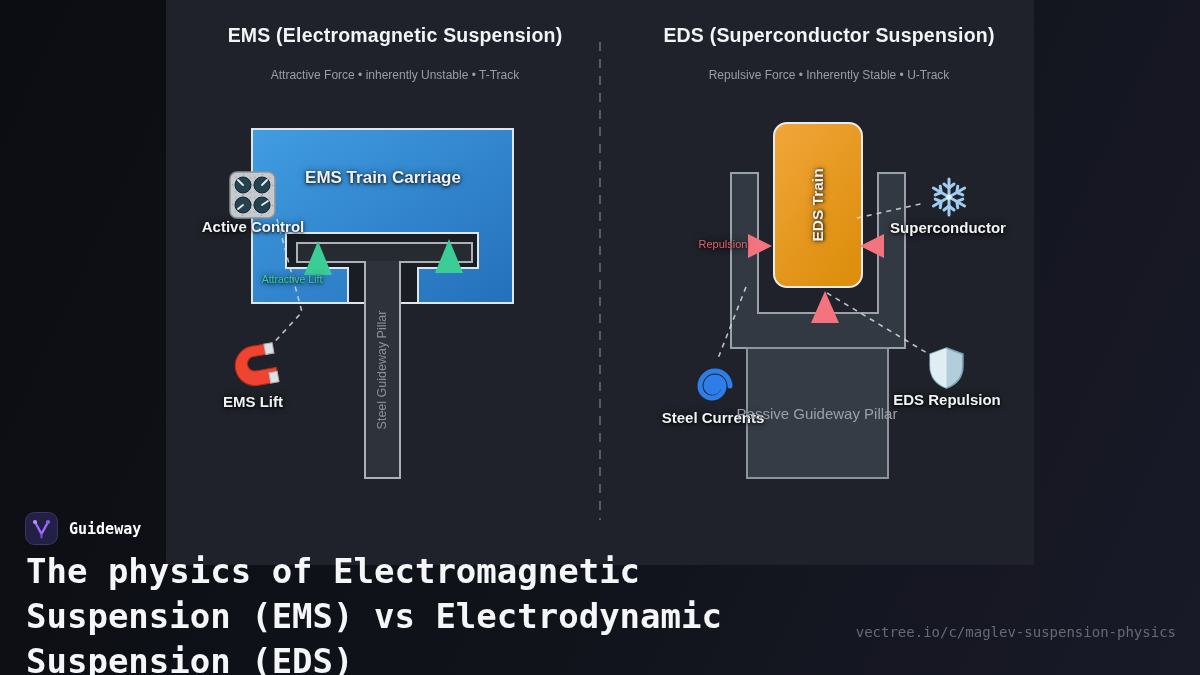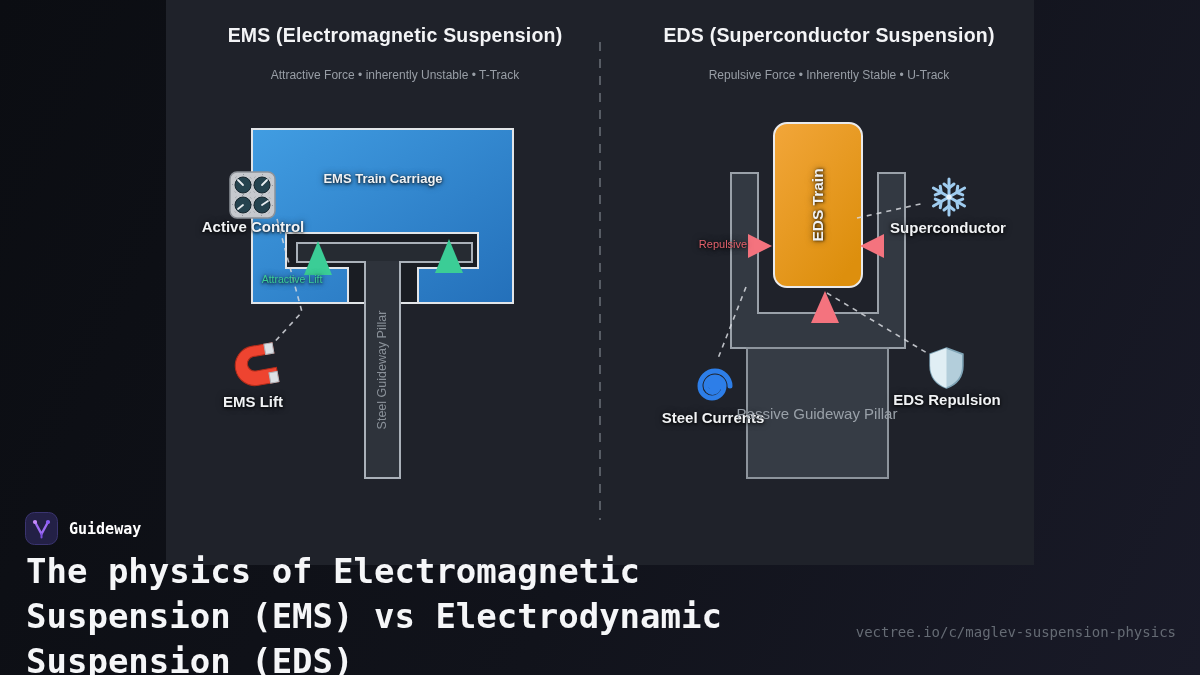--- a/index.html
+++ b/index.html
@@ -22,21 +22,21 @@
     position:absolute; left:433px; top:42px; width:2px; height:478px;
     background:repeating-linear-gradient(180deg,#575c64 0 9px, transparent 9px 17px);
   }
   .diagram { position:absolute; left:0; top:0; }
   .lbl {
     position:absolute; transform:translate(-50%,-50%); white-space:nowrap;
     color:#f0f2f4; font-weight:bold; font-size:15px;
     text-shadow:0 1px 3px rgba(0,0,0,.9), 0 0 7px rgba(0,0,0,.55);
   }
   .lbl.rot { transform:translate(-50%,-50%) rotate(-90deg); }
-  .lbl.big { font-size:13px; }
+  .lbl.big { font-size:17px; }
   .lbl.pillar-txt { color:#8a9199; font-weight:normal; font-size:12.5px; text-shadow:none; }
   .lbl.passive-txt { color:#99a0a8; font-weight:normal; font-size:15px; text-shadow:none; }
   .lbl.green-txt { color:#3bcd96; font-weight:normal; font-size:10.5px; }
   .lbl.salmon-txt { color:#e2606b; font-weight:normal; font-size:11px; }
   .icon { position:absolute; }
   .brand { position:absolute; left:25px; top:512px; display:flex; align-items:center; gap:11px; }
   .brand-name {
     color:#ffffff; font-family:"DejaVu Sans Mono", monospace; font-weight:bold; font-size:15px;
   }
   .main-title {
@@ -146,21 +146,21 @@
       <path d="M18,1 L2,7 V18 C2,29 8.5,36.5 18,40 Z" fill="#e0eef4"></path>
     </svg>
 
     <div class="lbl big" style="left:217px; top:178px;">EMS Train Carriage</div>
     <div class="lbl rot pillar-txt" style="left:216px; top:370px;">Steel Guideway Pillar</div>
     <div class="lbl green-txt" style="left:126px; top:279px;">Attractive Lift</div>
     <div class="lbl" style="left:87px; top:226px;">Active Control</div>
     <div class="lbl" style="left:87px; top:401px;">EMS Lift</div>
 
     <div class="lbl rot" style="left:652px; top:205px; font-size:15.5px;">EDS Train</div>
-    <div class="lbl salmon-txt" style="left:557px; top:244px;">Repulsive</div>
+    <div class="lbl salmon-txt" style="left:557px; top:244px;">Repulsion</div>
     <div class="lbl" style="left:782px; top:227px;">Superconductor</div>
     <div class="lbl" style="left:547px; top:417px;">Steel Currents</div>
     <div class="lbl" style="left:781px; top:399px;">EDS Repulsion</div>
     <div class="lbl passive-txt" style="left:651px; top:413px;">Passive Guideway Pillar</div>
 
   </section>
 
   <div class="brand">
     <svg width="33" height="33" viewBox="0 0 33 33">
       <rect x="0.5" y="0.5" width="32" height="32" rx="9" fill="#232046" stroke="#3a3470"></rect>

